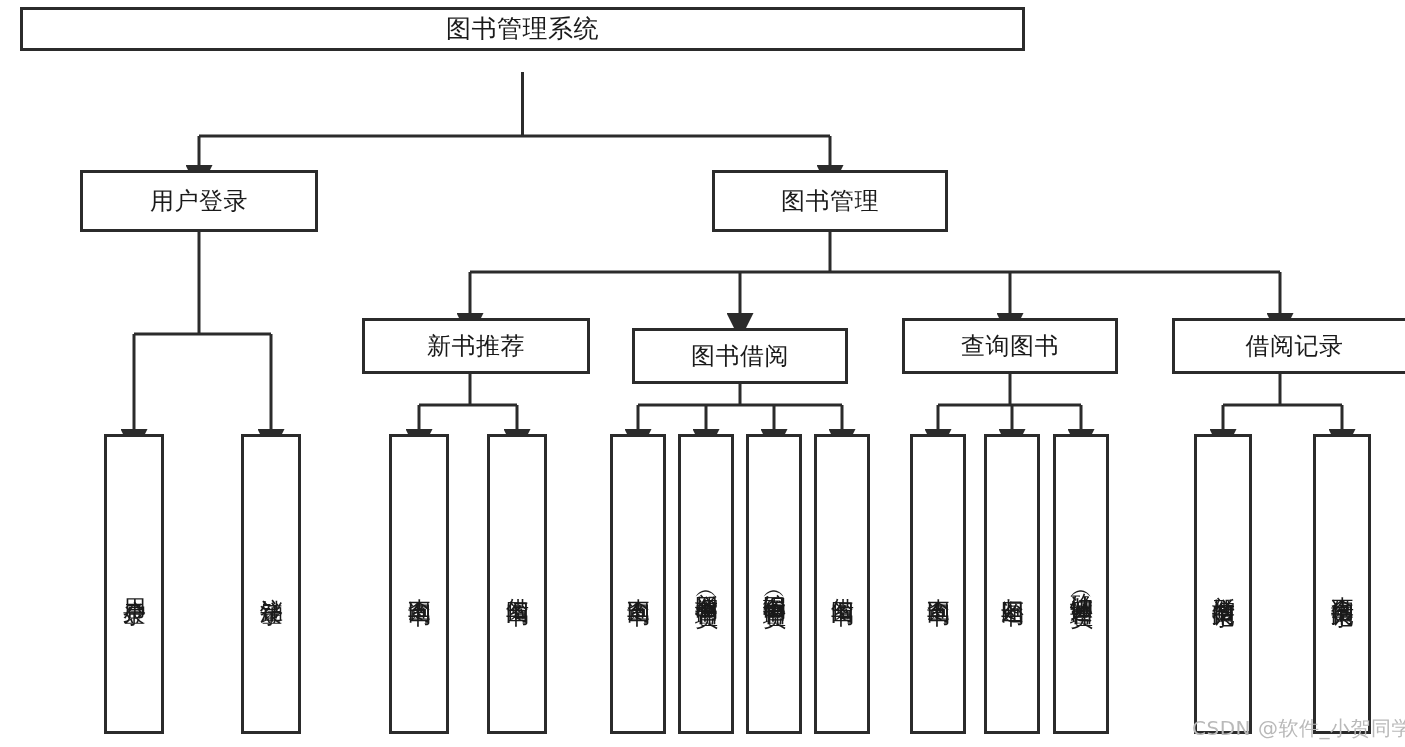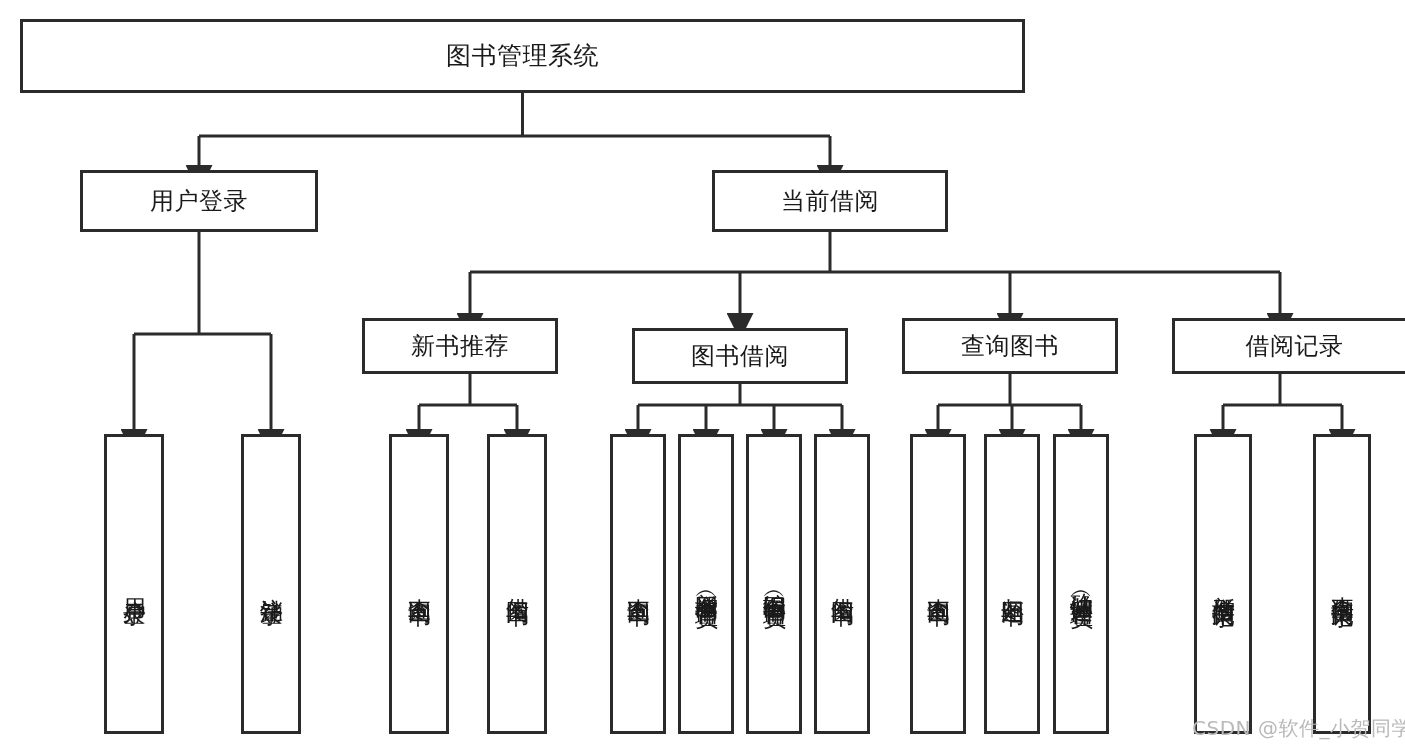--- a/index.html
+++ b/index.html
@@ -109,30 +109,30 @@
         <line x1="938" y1="405" x2="938" y2="432" stroke="#2b2b2b" stroke-width="3" marker-end="url(#arrowhead)"></line>
         <line x1="1012" y1="405" x2="1012" y2="432" stroke="#2b2b2b" stroke-width="3" marker-end="url(#arrowhead)"></line>
         <line x1="1081" y1="405" x2="1081" y2="432" stroke="#2b2b2b" stroke-width="3" marker-end="url(#arrowhead)"></line>
         <line x1="1280" y1="374" x2="1280" y2="405" stroke="#2b2b2b" stroke-width="3"></line>
         <line x1="1223" y1="405" x2="1342" y2="405" stroke="#2b2b2b" stroke-width="3"></line>
         <line x1="1223" y1="405" x2="1223" y2="432" stroke="#2b2b2b" stroke-width="3" marker-end="url(#arrowhead)"></line>
         <line x1="1342" y1="405" x2="1342" y2="432" stroke="#2b2b2b" stroke-width="3" marker-end="url(#arrowhead)"></line>
       </g>
   </svg>
   <div id="node-layer">
-      <div class="node horizontal root" style="left: 20px; top: 19px; width: 1005px; height: 74px;">
+      <div class="node horizontal root" style="left: 20px; top: 7px; width: 1005px; height: 44px;">
         <span class="label">图书管理系统</span>
       </div>
       <div class="node horizontal" style="left: 80px; top: 170px; width: 238px; height: 62px;">
         <span class="label">用户登录</span>
       </div>
       <div class="node horizontal" style="left: 712px; top: 170px; width: 236px; height: 62px;">
-        <span class="label">当前借阅</span>
+        <span class="label">图书管理</span>
       </div>
-      <div class="node horizontal" style="left: 362px; top: 318px; width: 196px; height: 56px;">
+      <div class="node horizontal" style="left: 362px; top: 318px; width: 228px; height: 56px;">
         <span class="label">新书推荐</span>
       </div>
       <div class="node horizontal" style="left: 632px; top: 328px; width: 216px; height: 56px;">
         <span class="label">图书借阅</span>
       </div>
       <div class="node horizontal" style="left: 902px; top: 318px; width: 216px; height: 56px;">
         <span class="label">查询图书</span>
       </div>
       <div class="node horizontal" style="left: 1172px; top: 318px; width: 245px; height: 56px;">
         <span class="label">借阅记录</span>

